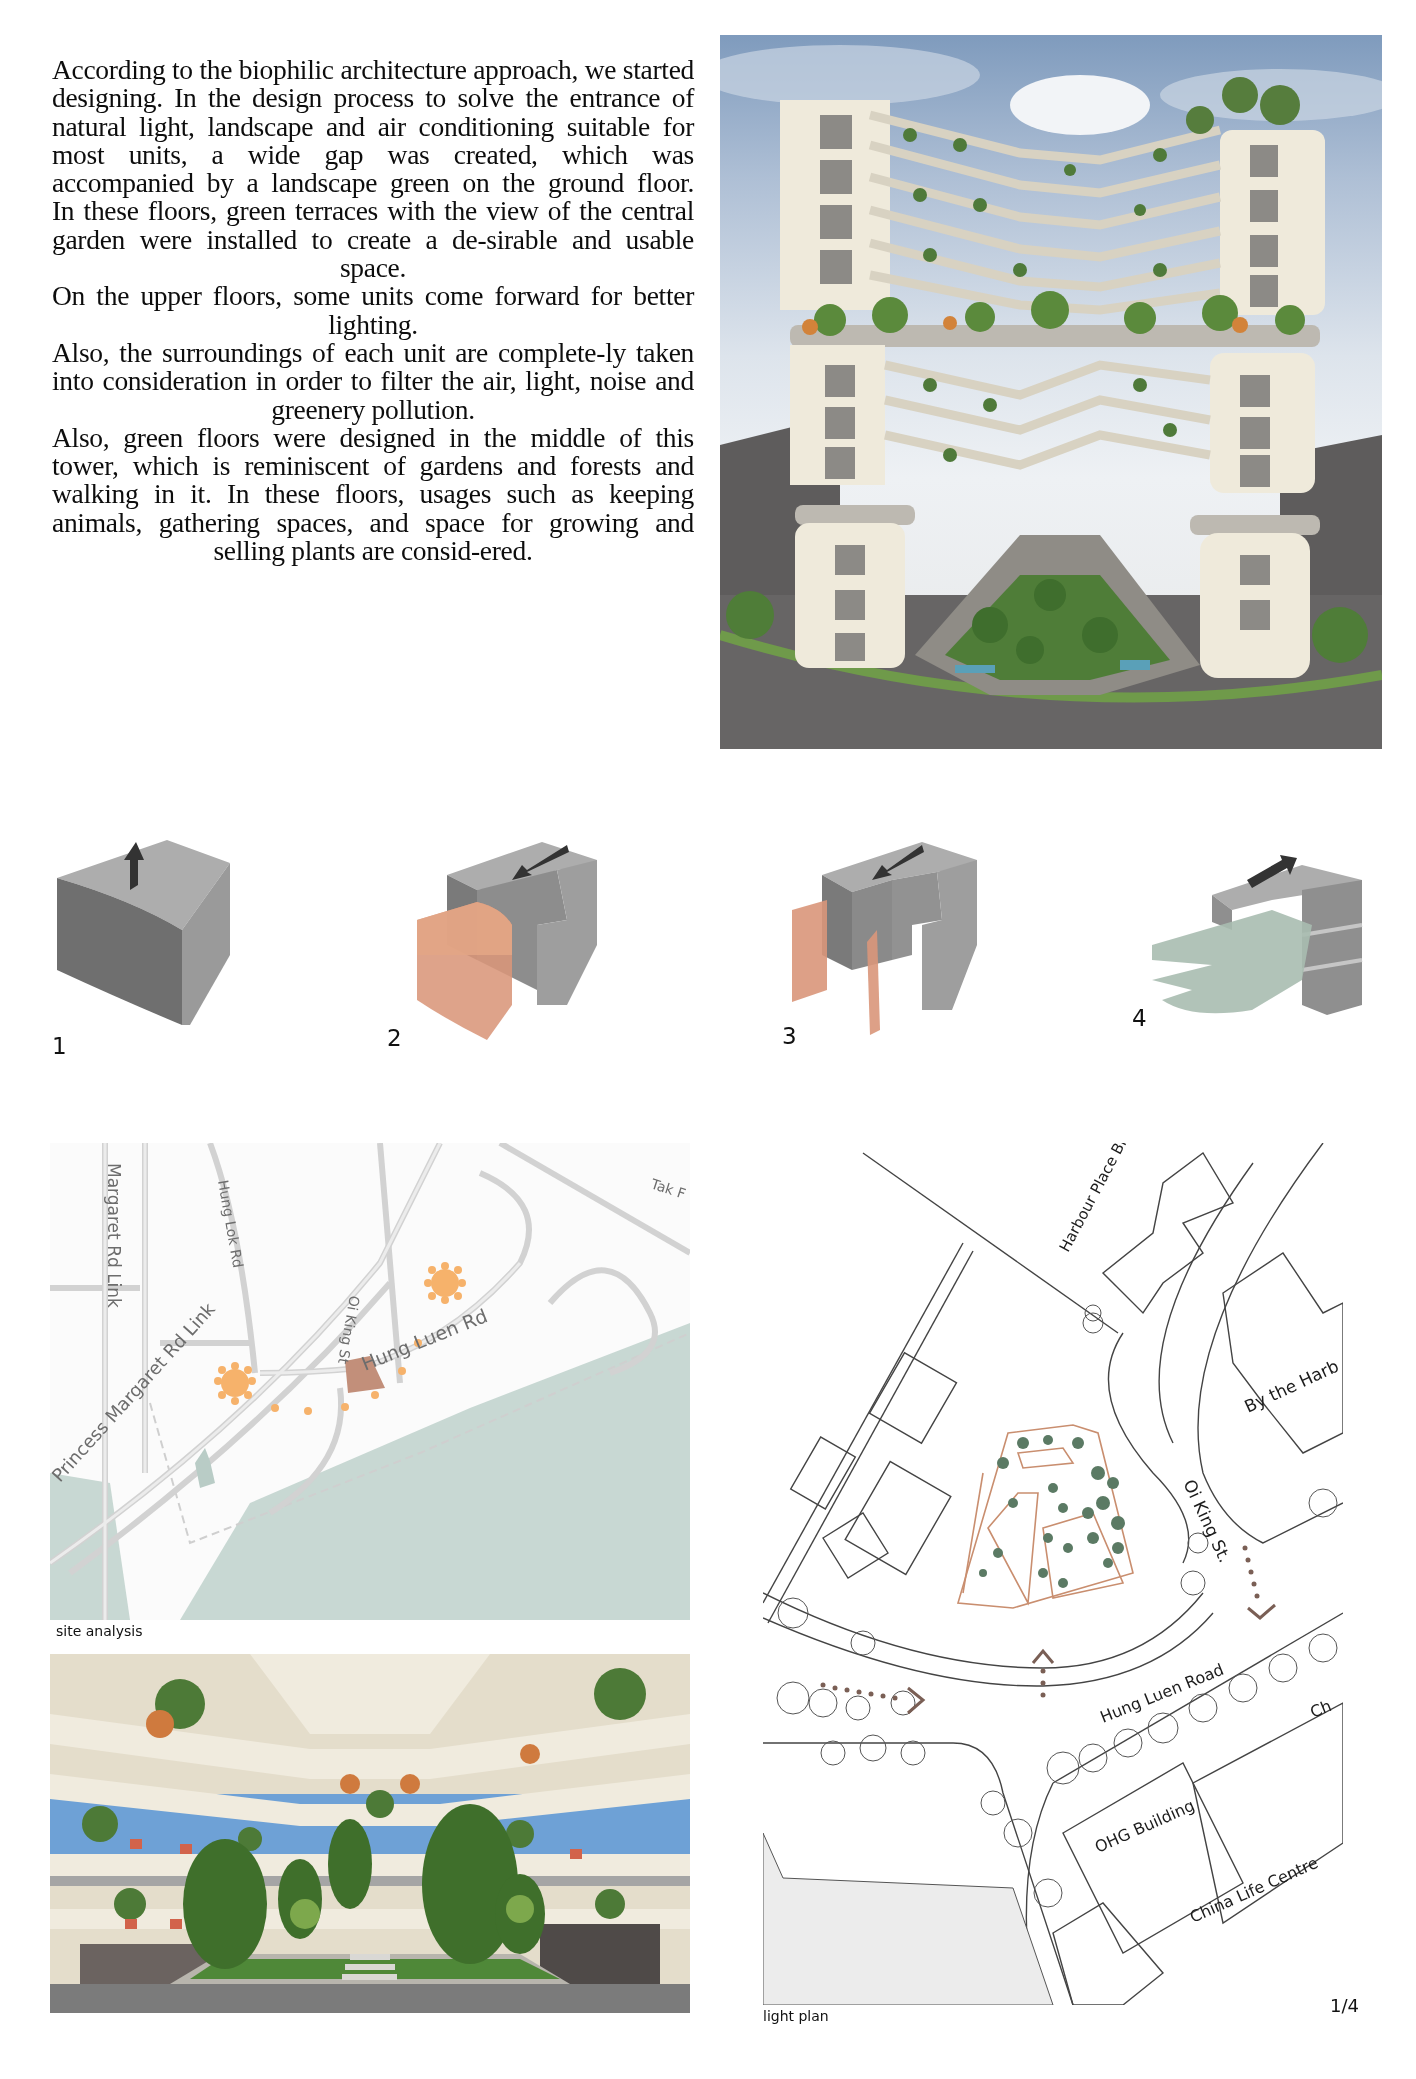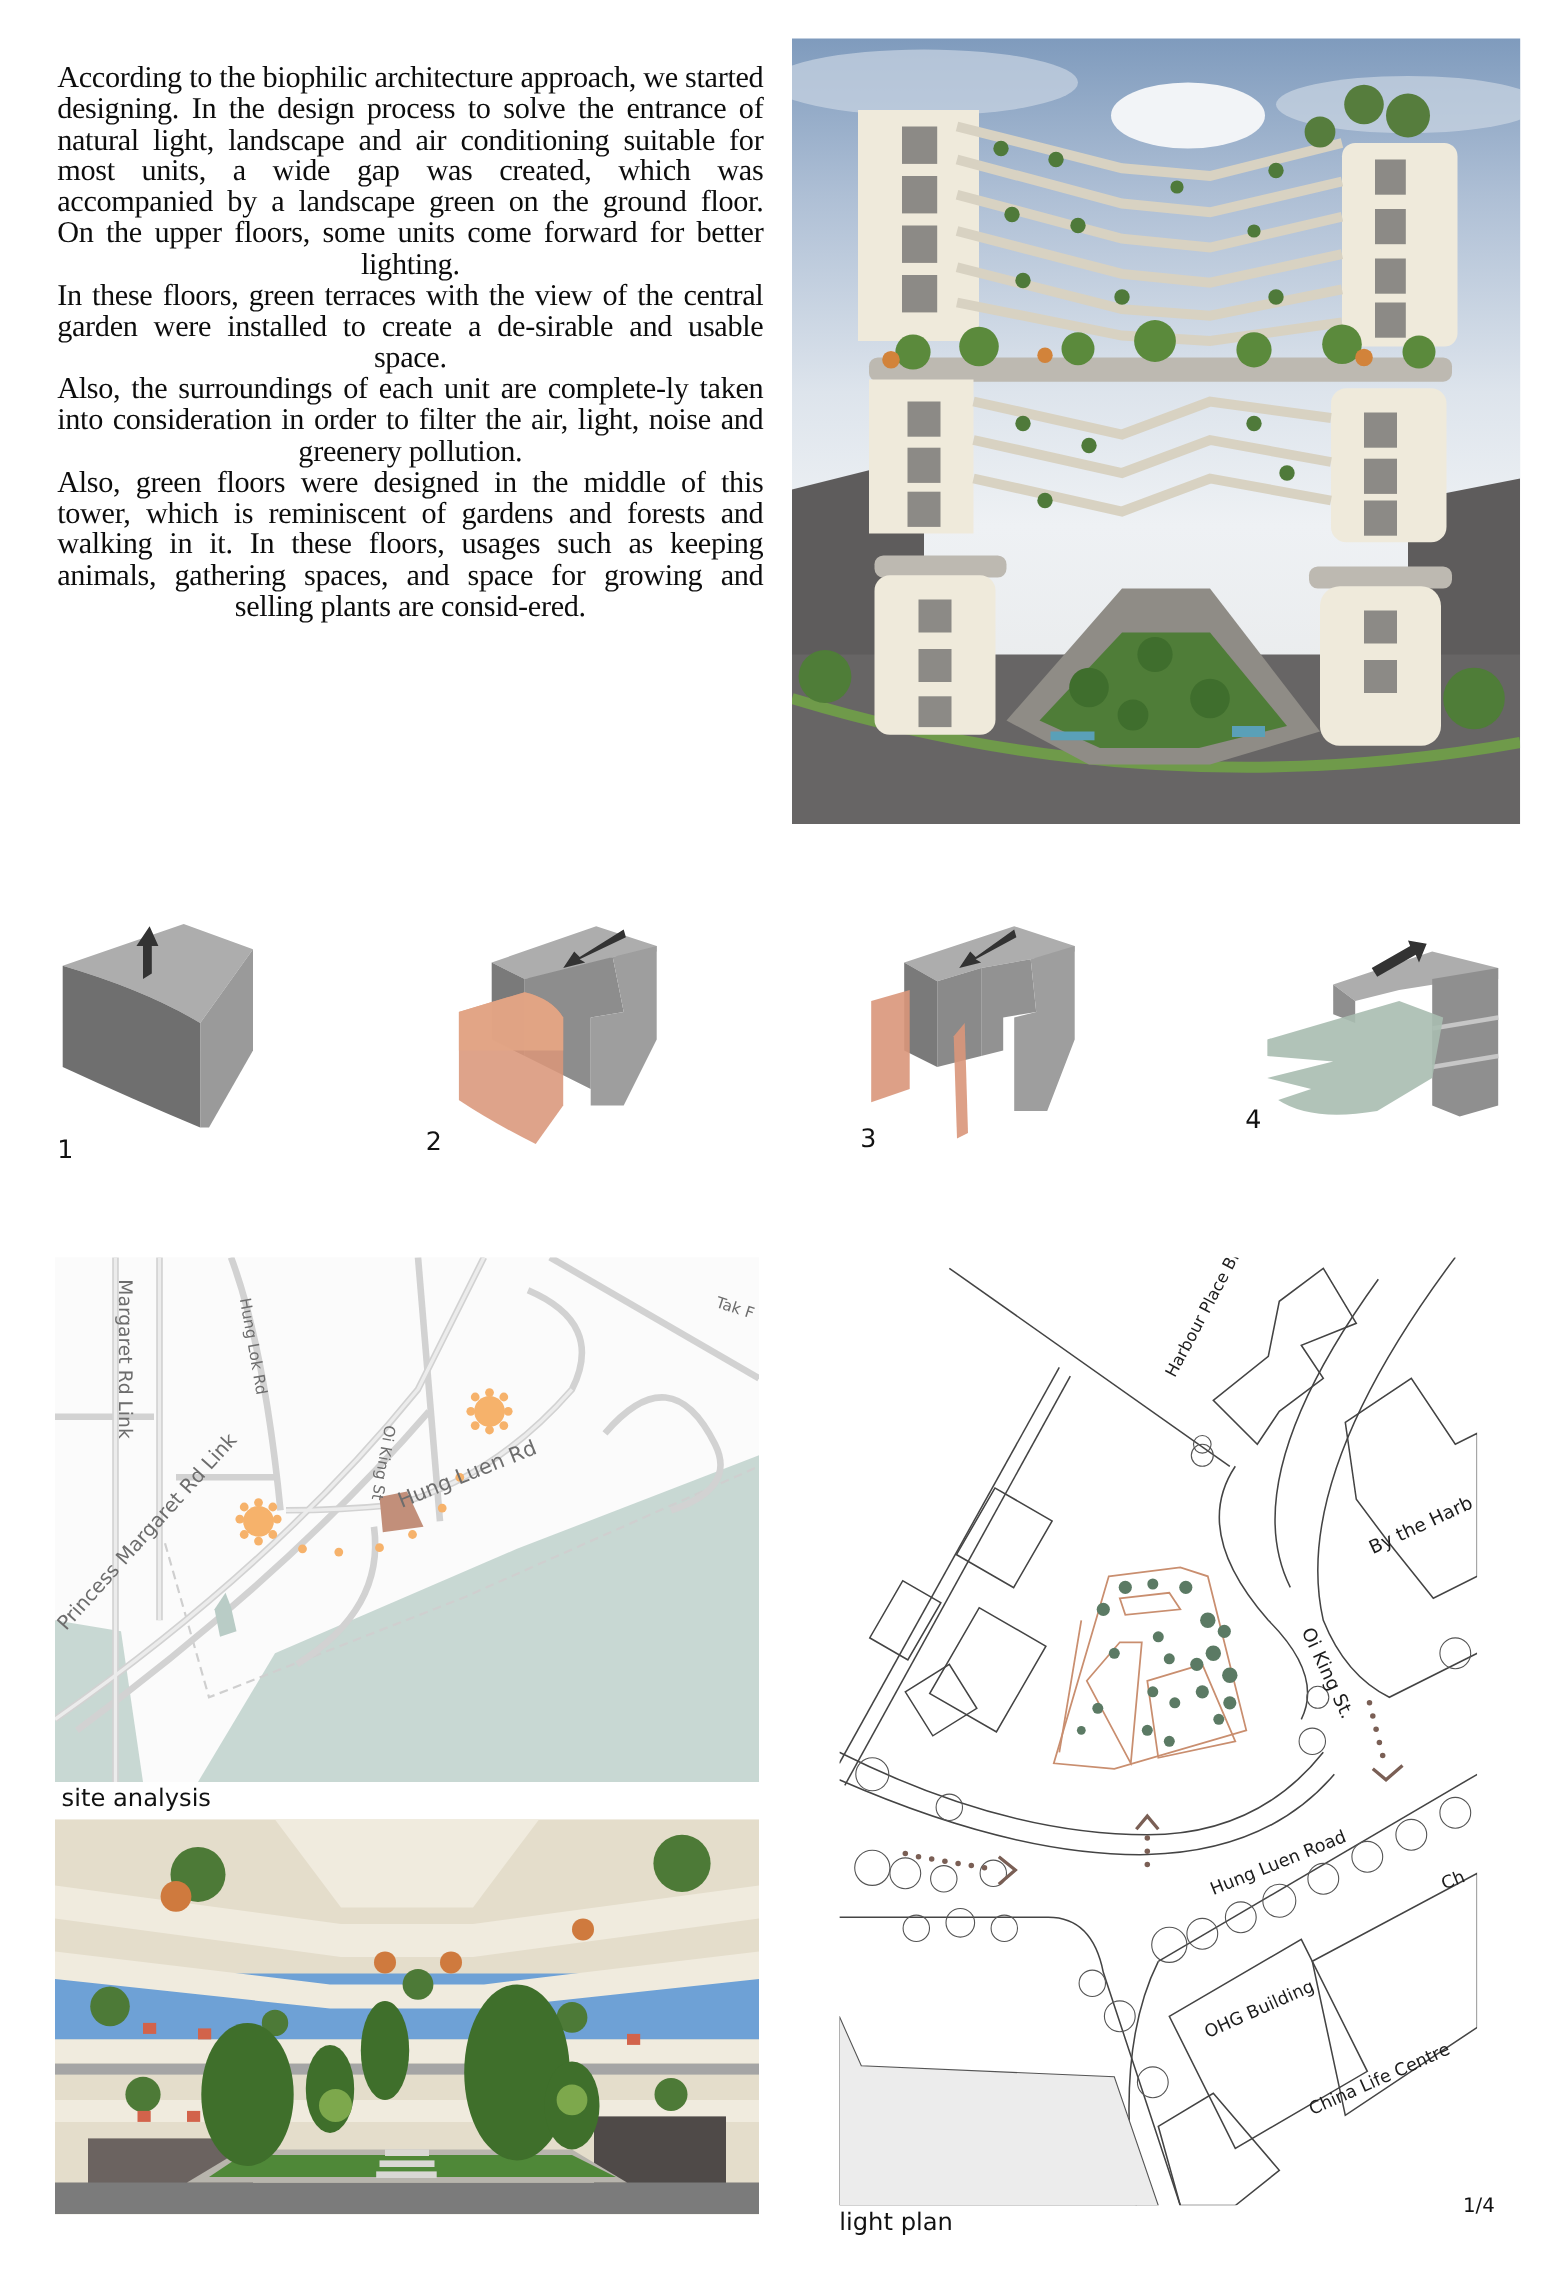--- a/index.html
+++ b/index.html
@@ -8,31 +8,31 @@
   
   #intro{left:52px;top:56px;width:642px;font-family:"Liberation Serif","DejaVu Serif",serif;font-size:27.5px;line-height:28.3px;letter-spacing:-0.3px;color:#0d0d0d;}
   #intro p{margin:0;text-align:justify;text-align-last:center;}
   #intro p.full{text-align-last:justify;}
   
   #hero{left:720px;top:35px;width:662px;height:714px;overflow:hidden;background:linear-gradient(#7f9bbd 0%,#aebfd5 20%,#dde4ec 45%,#eef1f4 62%,#e6e7e7 100%);}
   
   .diag-label{font-family:"DejaVu Sans",sans-serif;font-size:23px;color:#111;}
   
   #sitemap{left:50px;top:1143px;width:640px;height:477px;overflow:hidden;background:#fbfbfb;}
-  .caption{font-family:"DejaVu Sans",sans-serif;font-size:22px;color:#111;}
+  .caption{font-family:"DejaVu Sans",sans-serif;font-size:14px;color:#111;}
   #courtyard{left:50px;top:1654px;width:640px;height:359px;overflow:hidden;background:#e9e4d6;}
   #siteplan{left:763px;top:1143px;width:580px;height:862px;overflow:hidden;background:#fff;}
 </style>
 </head>
 <body>
 
 <div id="intro" class="abs">
   <p class="full"><span>According to the biophilic architecture approach, we started designing. In the design process to solve the entrance of natural light, landscape and air conditioning suitable for most units, a wide gap was created, which was accompanied by a</span> <span>landscape green on the ground floor.</span></p>
+  <p><span>In these floors, green terraces with the view of the central garden were installed to create a de-</span><span>sirable and usable space.</span></p>
   <p><span>On the upper floors, some units come forward</span> <span>for better lighting.</span></p>
-  <p><span>In these floors, green terraces with the view of the central garden were installed to create a de-</span><span>sirable and usable space.</span></p>
   <p><span>Also, the surroundings of each unit are complete-ly taken into consideration in order to filter the</span> <span>air, light, noise and greenery pollution.</span></p>
   <p><span>Also, green floors were designed in the middle of this tower, which is reminiscent of gardens and forests and walking in it. In these floors, usages such as keeping animals, gathering spaces, and space for growing and selling plants are consid-</span><span>ered.</span></p>
 </div>
 
 <div id="hero" class="abs" title="Biophilic tower exterior render with stacked green terraces and central courtyard garden">
   <svg width="662" height="714" viewBox="0 0 662 714">
 
     <ellipse cx="120" cy="40" rx="140" ry="30" fill="#c9d4e2" opacity="0.7"></ellipse>
     <ellipse cx="360" cy="70" rx="70" ry="30" fill="#f2f4f7"></ellipse>
     <ellipse cx="560" cy="60" rx="120" ry="26" fill="#cbd5e2" opacity="0.7"></ellipse>

